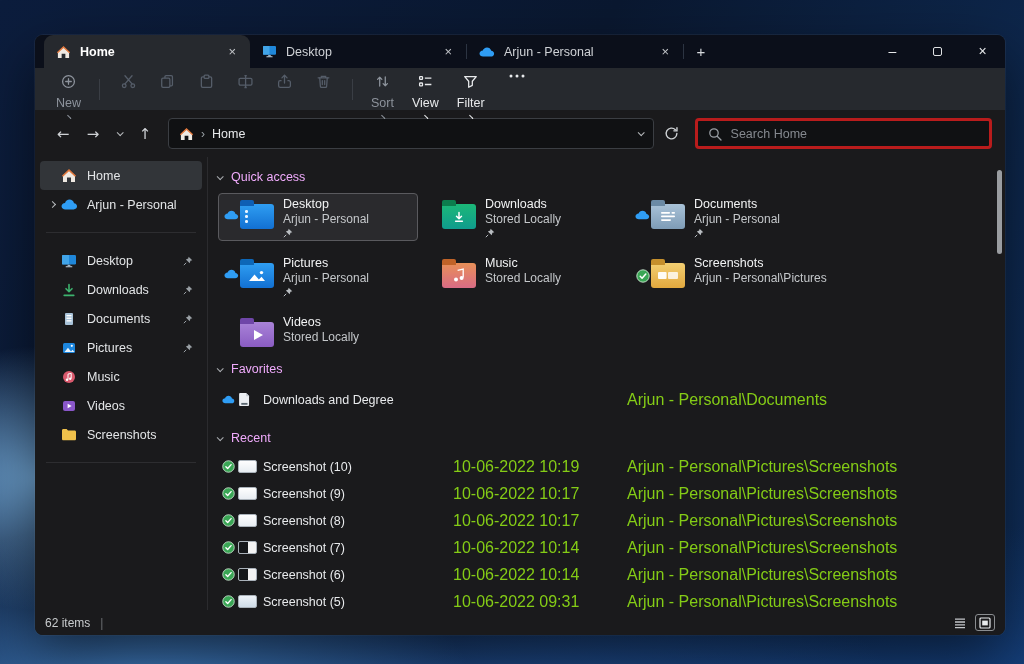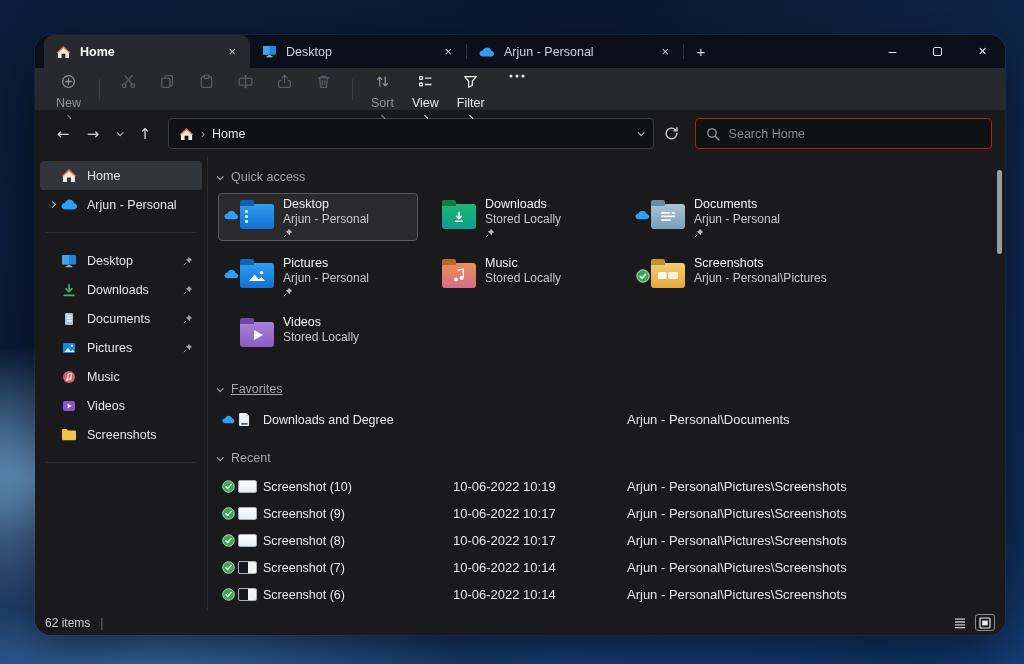--- a/index.html
+++ b/index.html
@@ -9,21 +9,21 @@
     background:
       radial-gradient(ellipse 300px 220px at 4% 72%, rgba(130,190,240,.85), rgba(130,190,240,0) 60%),
       radial-gradient(ellipse 520px 300px at 14% 108%, #4c92dd, rgba(76,146,221,0) 65%),
       radial-gradient(ellipse 780px 420px at 45% 118%, #2a63b4, rgba(42,99,180,0) 62%),
       radial-gradient(ellipse 900px 460px at 88% 120%, #1b4f9a, rgba(27,79,154,0) 60%),
       linear-gradient(118deg, #0c1d3d 0%, #0a1830 45%, #10315f 100%);
     position:relative;
   }
   .window {
     position:absolute; left:35px; top:35px; width:970px; height:600px;
-    border-radius:16px; overflow:hidden; display:flex; flex-direction:column;
+    border-radius:8px; overflow:hidden; display:flex; flex-direction:column;
     box-shadow:0 24px 60px rgba(0,0,0,.55), 0 0 0 1px rgba(255,255,255,.06);
     background:#1a1a1c;
   }
   
   .tabstrip { height:33px; background:#0b0f1a; display:flex; align-items:flex-end; padding-left:9px; flex:none; }
   .tab { height:33px; display:flex; align-items:center; padding:0 10px 0 12px; gap:9px;
          font-size:12.5px; color:#cfd2d6; border-radius:9px 9px 0 0; cursor:default; }
   .tab.active { background:#26292e; color:#fff; font-weight:bold; }
   .tab .tab-label { flex:1; white-space:nowrap; overflow:hidden; }
   .tab .tab-close { font-size:13px; color:#c3c6ca; font-weight:normal; padding:0 4px; }
@@ -52,39 +52,39 @@
             font-family:"DejaVu Sans",sans-serif; }
   .nbtn { width:30px; height:30px; display:flex; align-items:center; justify-content:center;
           color:#cfd2d5; font-size:15px; border-radius:4px; flex:none; }
   .nbtn.small { width:22px; }
   .addressbar { width:490px; height:31px; margin-left:8px; background:#101113; border:1px solid #3b3e43;
                 border-radius:4px; display:flex; align-items:center; padding:0 10px; gap:7px;
                 font-family:"Liberation Sans",sans-serif; font-size:12.5px; color:#e6e8ea; }
   .addressbar .crumb-sep { color:#9aa0a6; font-size:12px; }
   .addressbar .ab-spacer { flex:1; }
   .refresh { margin-left:10px; }
-  .searchbox { width:300px; height:31px; margin-left:16px; background:#101113; border:1px solid #b91c1c;
+  .searchbox { width:300px; height:31px; margin-left:16px; background:#101113; border:3px solid #b91c1c;
                border-radius:4px; display:flex; align-items:center; padding:0 10px; gap:9px; }
   .searchbox input { background:transparent; border:none; outline:none; color:#d4d7da;
                      font-family:"Liberation Sans",sans-serif; font-size:12.5px; width:100%; }
   .searchbox input::placeholder { color:#85898f; }
   
   .main { flex:1; display:flex; min-height:0; background:#1a1a1c; }
   .sidebar { width:173px; flex:none; border-right:1px solid #2b2b2e; padding-top:4px; overflow:hidden; }
   .side-item { height:29px; margin:0 5px; border-radius:4px; display:flex; align-items:center;
                padding:0 7px 0 5px; font-size:12.5px; color:#e3e5e7; }
   .side-item.selected { background:#323539; }
   .side-chev { width:15px; display:flex; justify-content:center; color:#b9bcbf; flex:none; }
   .side-ic { width:18px; margin-right:9px; display:flex; justify-content:center; flex:none; }
   .side-label { flex:1; white-space:nowrap; overflow:hidden; }
   .side-pin { display:flex; flex:none; margin-right:2px; }
   .side-sep { height:1px; background:#2d2d30; margin:13px 11px; }
   .content { flex:1; position:relative; padding-top:10px; overflow:hidden; }
   .section-head { display:flex; align-items:center; gap:9px; height:20px; padding-left:9px;
-                  font-size:12.5px; color:#a3a3a3; }
+                  font-size:12.5px; color:#f0abfc; }
   .section-head .chev { color:#a9acb0; }
   
   .tilegrid { display:grid; grid-template-columns:202px 209px 210px; margin:6px 0 0 10px; row-gap:11px; }
   .tile { width:200px; height:48px; display:flex; align-items:flex-start; padding:3px 4px; border-radius:4px;
           border:1px solid transparent; }
   .tile.selected { background:#2a2a2d; border-color:#5a5a5e; }
   .t-status { width:17px; display:flex; justify-content:center; margin-top:13px; flex:none; }
   .t-text { margin-left:9px; min-width:0; }
   .t-name { font-size:12.5px; color:#f2f3f4; line-height:15px; white-space:nowrap; }
   .t-sub { font-size:12px; color:#c4c7ca; line-height:15px; white-space:nowrap; }
@@ -104,21 +104,21 @@
   .f-music { --tab:#c06328; --f1:#e89058; --f2:#d96b85; }
   .f-videos { --tab:#6f46a8; --f1:#a983d8; --f2:#8a5cc2; }
   .f-screenshots { --tab:#c58f2c; --f1:#f3cf72; --f2:#e2a83e; }
   .play-tri { width:0; height:0; border-left:9px solid #fff; border-top:5.5px solid transparent;
               border-bottom:5.5px solid transparent; margin-left:3px; }
   
   .filerow { display:grid; grid-template-columns:16px 25px 190px 174px auto; align-items:center;
              height:27px; padding-left:14px; font-size:12.5px; color:#e8eaec; }
   .fr-status { display:flex; }
   .fr-icon { display:flex; }
-  .fr-date, .fr-path { color:#e5e5e5; font-size:13px; white-space:nowrap; }
+  .fr-date, .fr-path { color:#84cc16; font-size:16px; white-space:nowrap; }
   .thumb { width:19px; height:13px; border-radius:2px; border:1px solid #aab2ba;
            background:linear-gradient(#fefefe,#e8edf2); }
   .thumb.v2 { background:linear-gradient(90deg,#15171a 52%,#f3f3f3 52%); }
   .thumb.v3 { background:linear-gradient(#eef3f8,#cfdce8); }
   .vscroll { position:absolute; right:3px; top:13px; width:5px; height:84px; border-radius:3px;
              background:#9a9da1; }
   
   .statusbar { height:25px; background:#1a1a1c; flex:none; display:flex; align-items:center;
                padding:0 10px; font-size:12px; color:#c9ccce; }
   .sb-sep { margin:0 10px; color:#6a6d70; }
@@ -593,21 +593,21 @@
           <span class="folder f-videos">
               <span class="play-tri"></span>
             </span>
           <div class="t-text">
             <div class="t-name">Videos</div>
             <div class="t-sub">Stored Locally</div>
           </div>
         </div>
       </div>
 
-      <div class="section-head" style="margin-top:20px;text-decoration:underline;">
+      <div class="section-head" style="">
         <span class="chev"></span>
         <span>Favorites</span>
       </div>
 
       <div class="filerow" style="margin-top:7px;">
         <span class="fr-status">
           <svg width="13" height="9" viewBox="0 0 16 10">
               <path d="M4.1 9.6h7.8c1.8 0 3.2-1.3 3.2-2.9 0-1.5-1.2-2.7-2.8-2.9C11.7 1.5 10 .4 8 .4 6 .4 4.3 1.7 3.8 3.5 2 3.6.5 4.9.5 6.6c0 1.7 1.6 3 3.6 3z" fill="#2f9df4"></path>
             </svg>
         </span>

